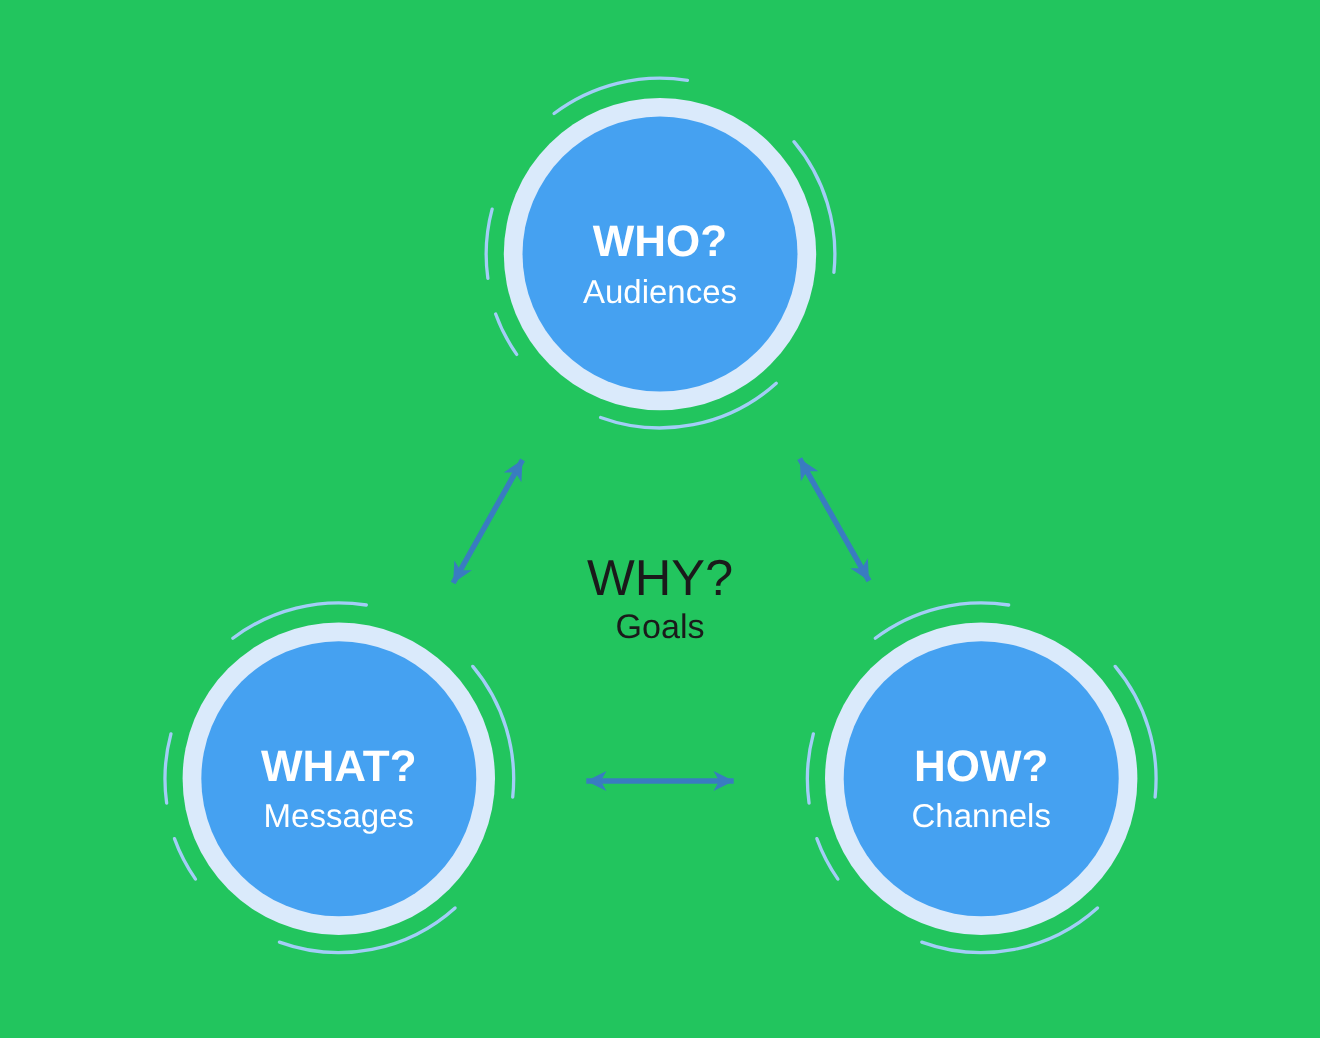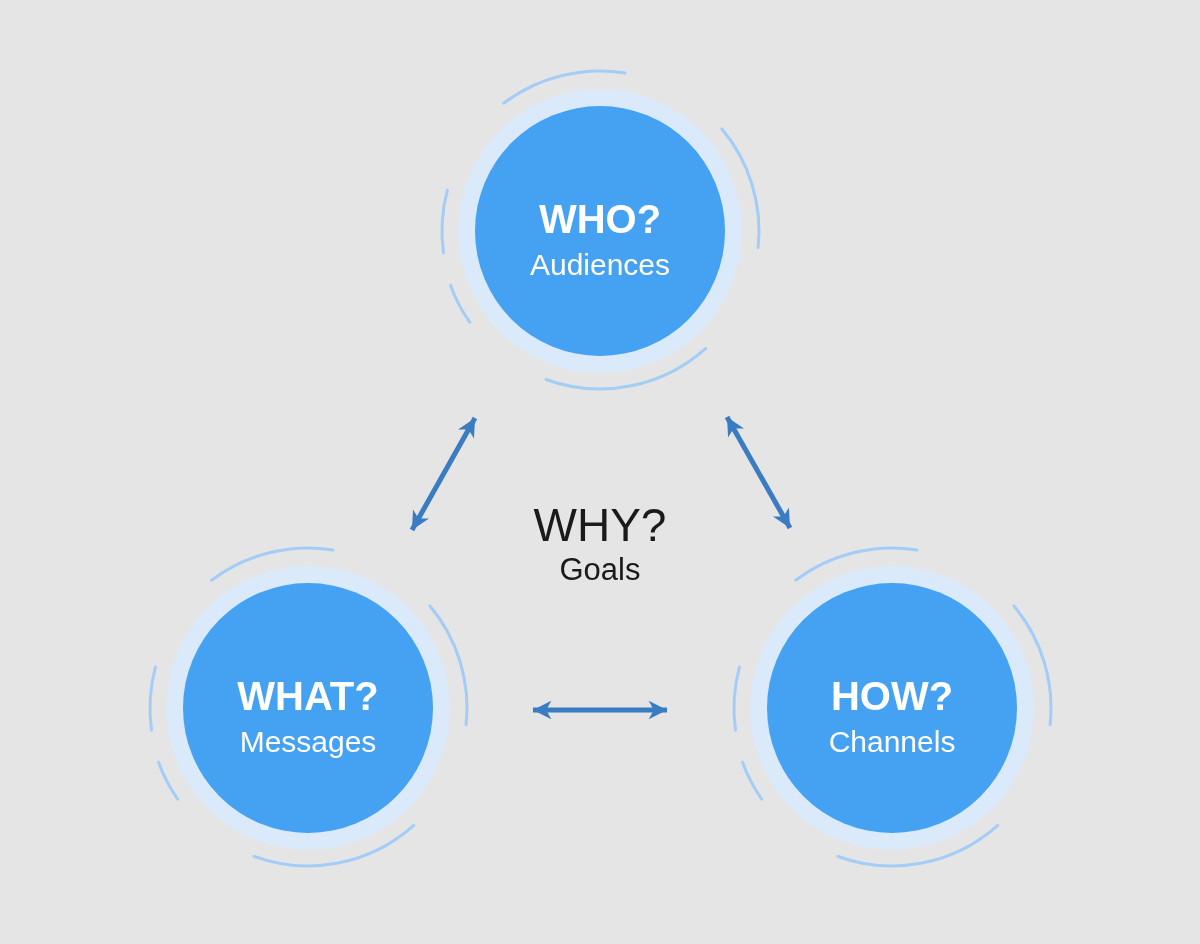--- a/index.html
+++ b/index.html
@@ -8,21 +8,21 @@
     width: 1200px;
     height: 944px;
     background: #ffffff;
     overflow: hidden;
     font-family: "Liberation Sans", "DejaVu Sans", sans-serif;
   }
   .stage {
     position: relative;
     width: 1200px;
     height: 944px;
-    background: #e5e5e5;
+    background: #22c55e;
   }
   svg { display: block; }
   text { text-anchor: middle; }
   .node-title {
     font-family: "Liberation Sans", "DejaVu Sans", sans-serif;
     font-size: 40px;
     font-weight: 700;
     fill: #ffffff;
   }
   .node-sub {

